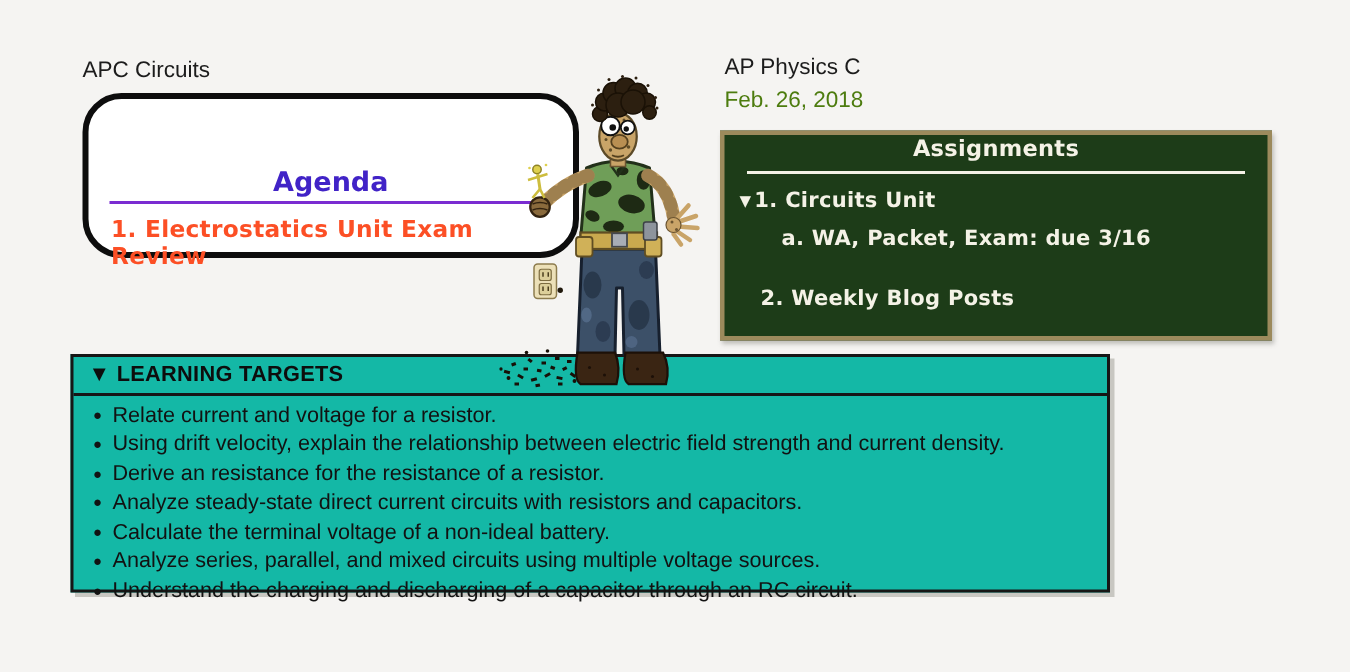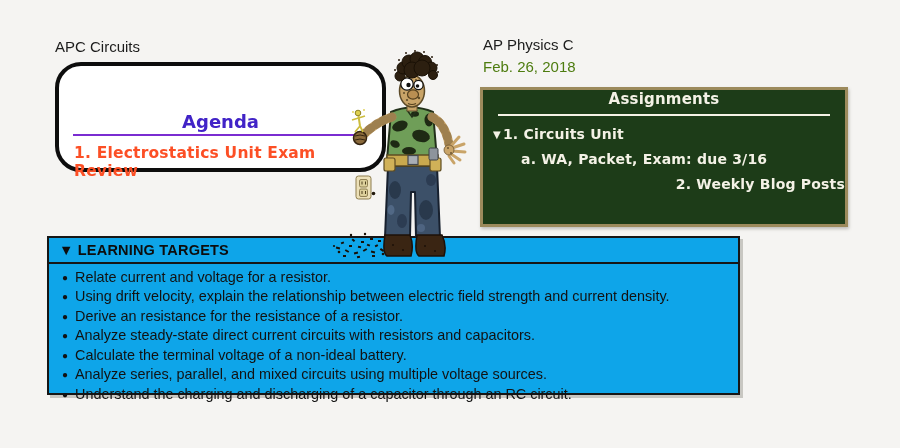--- a/index.html
+++ b/index.html
@@ -36,21 +36,21 @@
     background:#1d3c18; border:3px solid #9c8a5c; box-sizing:border-box;
     color:#f4f2e6; font-family:"DejaVu Sans", sans-serif; z-index:1;
     box-shadow:1px 2px 3px rgba(90,90,80,0.35);
   }
   .board-title{text-align:center; font-size:15px; font-weight:bold; letter-spacing:0.2px;}
   .board-rule{height:1.5px; background:#f4f2e6; margin:6px 15px 0 15px;}
   .board-item{font-size:14px; font-weight:bold; letter-spacing:0.2px;}
   .board-item .marker{font-size:10px; margin-right:2px; vertical-align:1px;}
   .bi0{margin:10px 0 0 10px;}
   .bi1{margin:9px 0 0 38px;}
-  .bi2{margin:9px 0 0 24px;text-align:right;}
+  .bi2{margin:24px 0 0 24px;}
 
   
   .targets-box{
     position:absolute; left:47px; top:236px; width:693px; height:159px;
     background:#f8f2a2; border:2px solid #161616; box-sizing:border-box;
     box-shadow:3px 3px 0 rgba(125,125,115,0.38); z-index:1;
   }
   .targets-header{
     margin:4px 0 0 10px; font-size:14.5px; font-weight:bold; color:#0d0d0d; letter-spacing:0.2px;
   }
@@ -87,21 +87,21 @@
       <span class="marker">▼</span><span>1. Circuits Unit</span>
     </div>
     <div class="board-item bi1">
       <span>a. WA, Packet, Exam: due 3/16</span>
     </div>
     <div class="board-item bi2">
       <span>2. Weekly Blog Posts</span>
     </div>
   </div>
 
-  <div class="targets-box" style="background: #0ea5e9;">
+  <div class="targets-box" style="background: #14b8a6;">
     <div class="targets-header">▼ LEARNING TARGETS</div>
     <div class="targets-rule"></div>
     <ul class="targets">
       <li>
           <span class="dot">●</span>
           <span>Relate current and voltage for a resistor.</span>
         </li>
       <li>
           <span class="dot">●</span>
           <span>Using drift velocity, explain the relationship between electric field strength and current density.</span>

